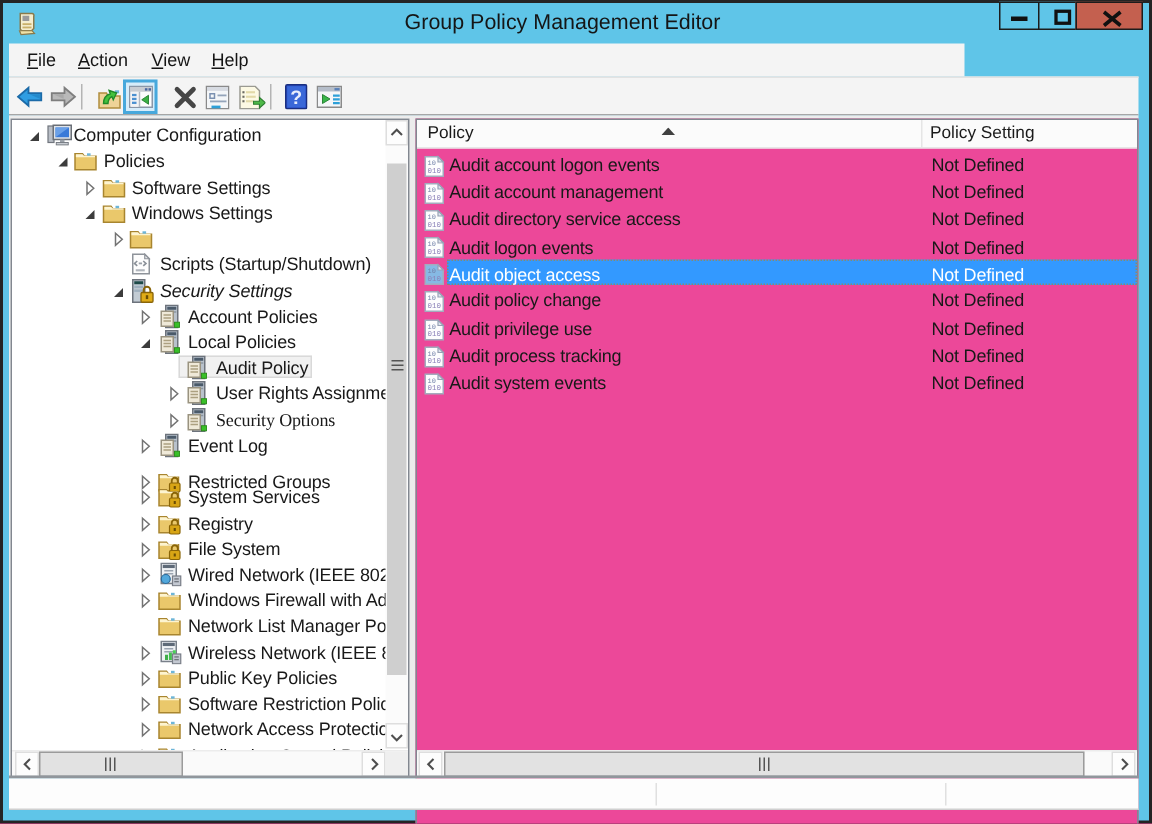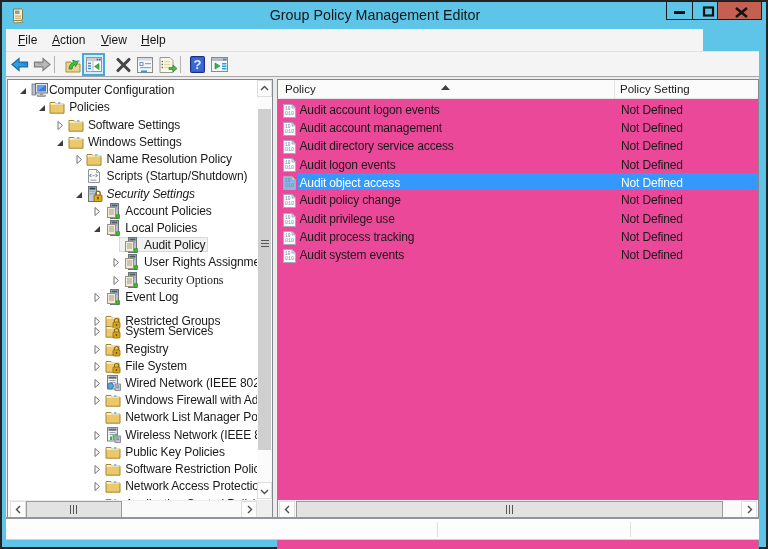--- a/index.html
+++ b/index.html
@@ -6,21 +6,21 @@
     font-family:"Liberation Sans",sans-serif;}
   body{background:#242424;position:relative;}
   .abs{position:absolute;}
   
   #frame{left:2px;top:2px;width:764px;height:545px;background:#5fc5e8;}
   
   #title{left:0;top:2px;width:766px;height:27px;color:#151515;font-size:14.3px;}
   #title .txt{position:absolute;left:0;right:16px;top:5px;text-align:center;}
   .capbtn{position:absolute;top:-1px;height:19px;border:1px solid #1c1c1c;box-sizing:border-box;}
   
-  #menubar{left:6px;top:29px;width:697px;height:22px;background:#f4f4f4;font-size:12px;color:#151515;}
+  #menubar{left:6px;top:29px;width:637px;height:22px;background:#f4f4f4;font-size:12px;color:#151515;}
   #menubar span{position:absolute;top:4px;}
   #menubar u{text-decoration:underline;}
   
   #toolbar{left:6px;top:51px;width:753px;height:26px;background:#f4f4f4;border-top:1px solid #e2e2e2;border-bottom:1px solid #a6a6a6;box-sizing:border-box;}
   .tsep{position:absolute;top:4px;width:1px;height:17px;background:#b4b4b4;}
   
   #main{left:6px;top:77px;width:753px;height:442px;background:#ececec;}
   #treepane{position:absolute;left:1px;top:2px;width:266px;height:439px;background:#fff;border:1px solid #828790;box-sizing:border-box;}
   #listpane{position:absolute;left:271px;top:2px;width:482px;height:473px;background:#ec4899;border:1px solid #828790;box-sizing:border-box;padding-left:44px;}
   
@@ -213,21 +213,20 @@
           <svg style="left:65.5px;top:4px" width="10" height="11">
             <path d="M3 1.5 L7.5 5.5 L3 9.5 z" fill="#fff" stroke="#737373" stroke-width="1"></path>
           </svg>
           <span style="position:absolute;left:78px;top:1px;width:17px;height:16px;">
             <svg width="16" height="16" viewBox="0 0 16 16">
               <path d="M1 3.5 h5 l1.2 1.7 H15 v9 H1 z" fill="#eac86b" stroke="#a8852f" stroke-width="1"></path>
               <path d="M1.6 5.8 H14.4 v-1 H7 L6 3.9 H1.6 z" fill="#fdf4d0"></path>
               <rect x="9" y="3.2" width="2.4" height="1.6" fill="#6db5d8"></rect>
             </svg>
           </span>
-          <span class="lbl" style="left:98.6px;">Name Resolution Policy</span>
         </div>
         <div class="trow" style="top:87.3px;width:250px;">
           <span style="position:absolute;left:78px;top:1px;width:17px;height:16px;">
             <svg width="16" height="16" viewBox="0 0 16 16">
               <path d="M2.5 1.5 h8 l3 3 v10 h-11 z" fill="#fdfdfd" stroke="#8e939a"></path>
               <path d="M10.5 1.5 v3 h3 z" fill="#e8eaec" stroke="#8e939a" stroke-width="0.8"></path>
               <path d="M5.5 6 l-1.8 1.6 1.8 1.6" fill="none" stroke="#8a9098" stroke-width="1.1"></path>
               <path d="M9.5 6 l1.8 1.6 -1.8 1.6" fill="none" stroke="#8a9098" stroke-width="1.1"></path>
               <rect x="6.5" y="7" width="2.2" height="1.2" fill="#9aa0a8"></rect>
               <rect x="4.5" y="11.5" width="6" height="1.4" fill="#b0b5bc"></rect>

